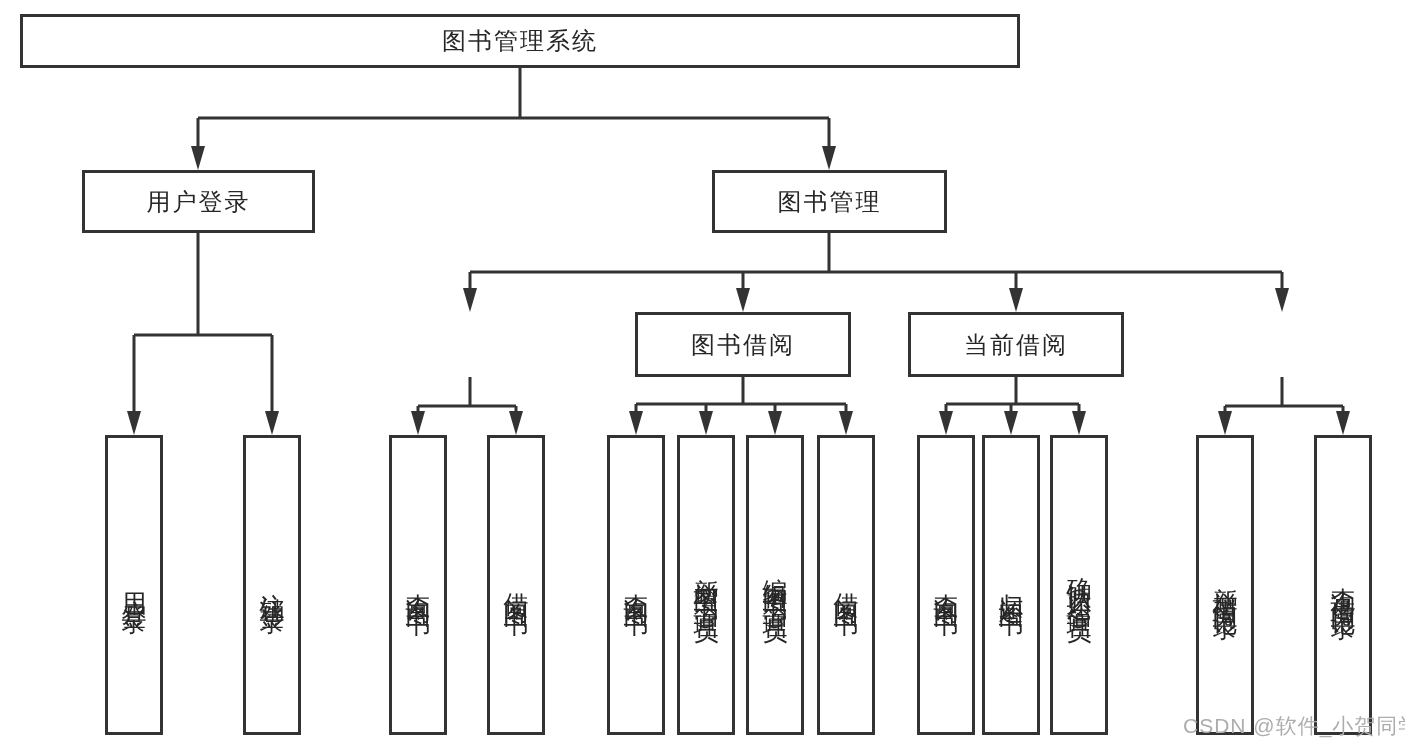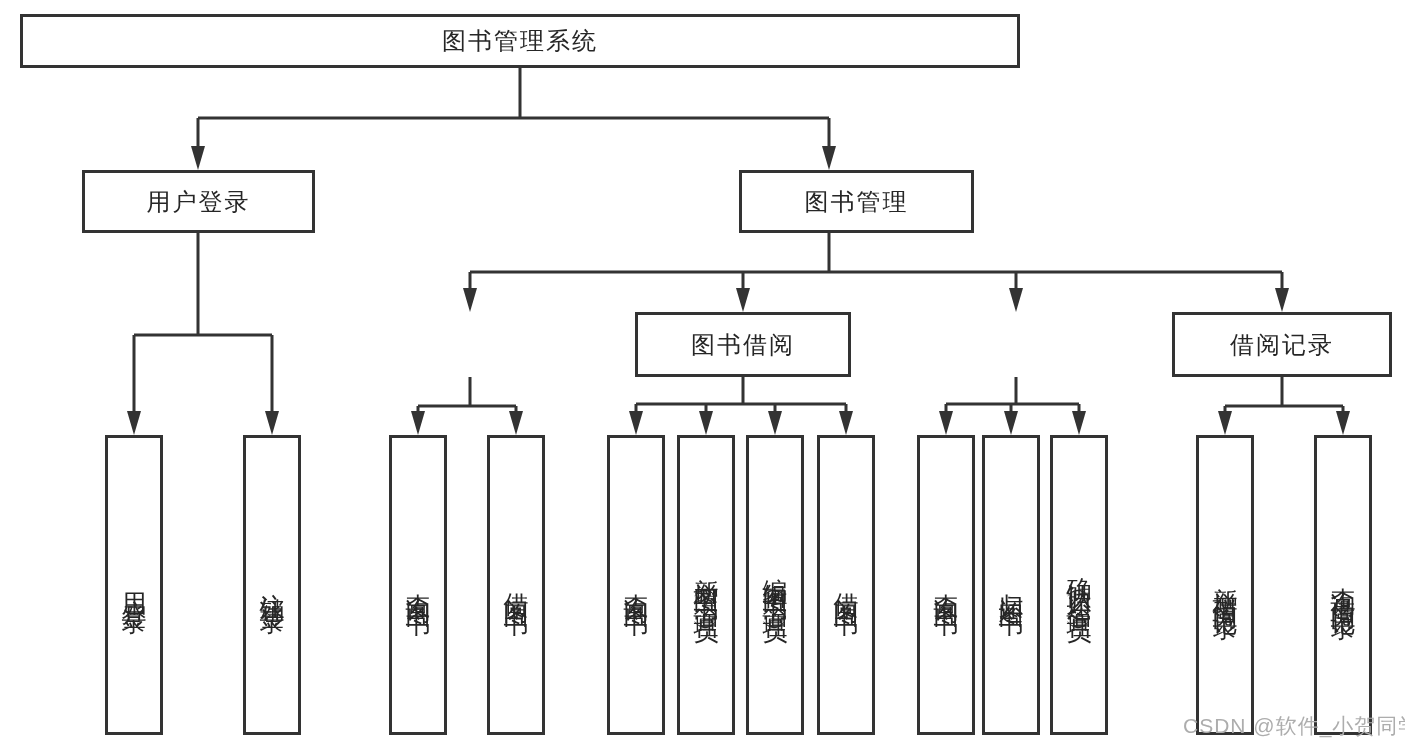--- a/index.html
+++ b/index.html
@@ -32,21 +32,21 @@
   }
   .vlabel{
     writing-mode:vertical-rl;text-orientation:mixed;
     font-size:25px;letter-spacing:6px;color:var(--text);
     line-height:1;white-space:nowrap;
   }
   
   .n-root{left:20px;top:14px;width:1000px;height:54px;}
   
   .n-login{left:82px;top:170px;width:233px;height:63px;}
-  .n-mgmt{left:739px;top:170px;width:235px;height:63px;}
+  .n-mgmt{left:712px;top:170px;width:235px;height:63px;}
   
   .n-recommend{left:362px;top:312px;width:216px;height:65px;}
   .n-borrow{left:635px;top:312px;width:216px;height:65px;}
   .n-current{left:908px;top:312px;width:216px;height:65px;}
   .n-records{left:1172px;top:312px;width:220px;height:65px;}
   
   .leaf{top:435px;width:58px;height:300px;}
   .lf1{left:105px;}  .lf2{left:243px;}
   .lf3{left:389px;}  .lf4{left:487px;}
   .lf5{left:607px;}  .lf6{left:677px;}
@@ -132,22 +132,22 @@
   <div class="box n-login">
     <span class="hlabel">用户登录</span>
   </div>
   <div class="box n-mgmt">
     <span class="hlabel">图书管理</span>
   </div>
 
   <div class="box n-borrow">
     <span class="hlabel">图书借阅</span>
   </div>
-  <div class="box n-records">
-    <span class="hlabel">借阅记录</span>
+  <div class="box n-current">
+    <span class="hlabel">当前借阅</span>
   </div>
 
   <div class="box leaf lf1">
     <span class="vlabel">用户登录</span>
   </div>
   <div class="box leaf lf2">
     <span class="vlabel">注销登录</span>
   </div>
   <div class="box leaf lf3">
     <span class="vlabel">查询图书</span>

